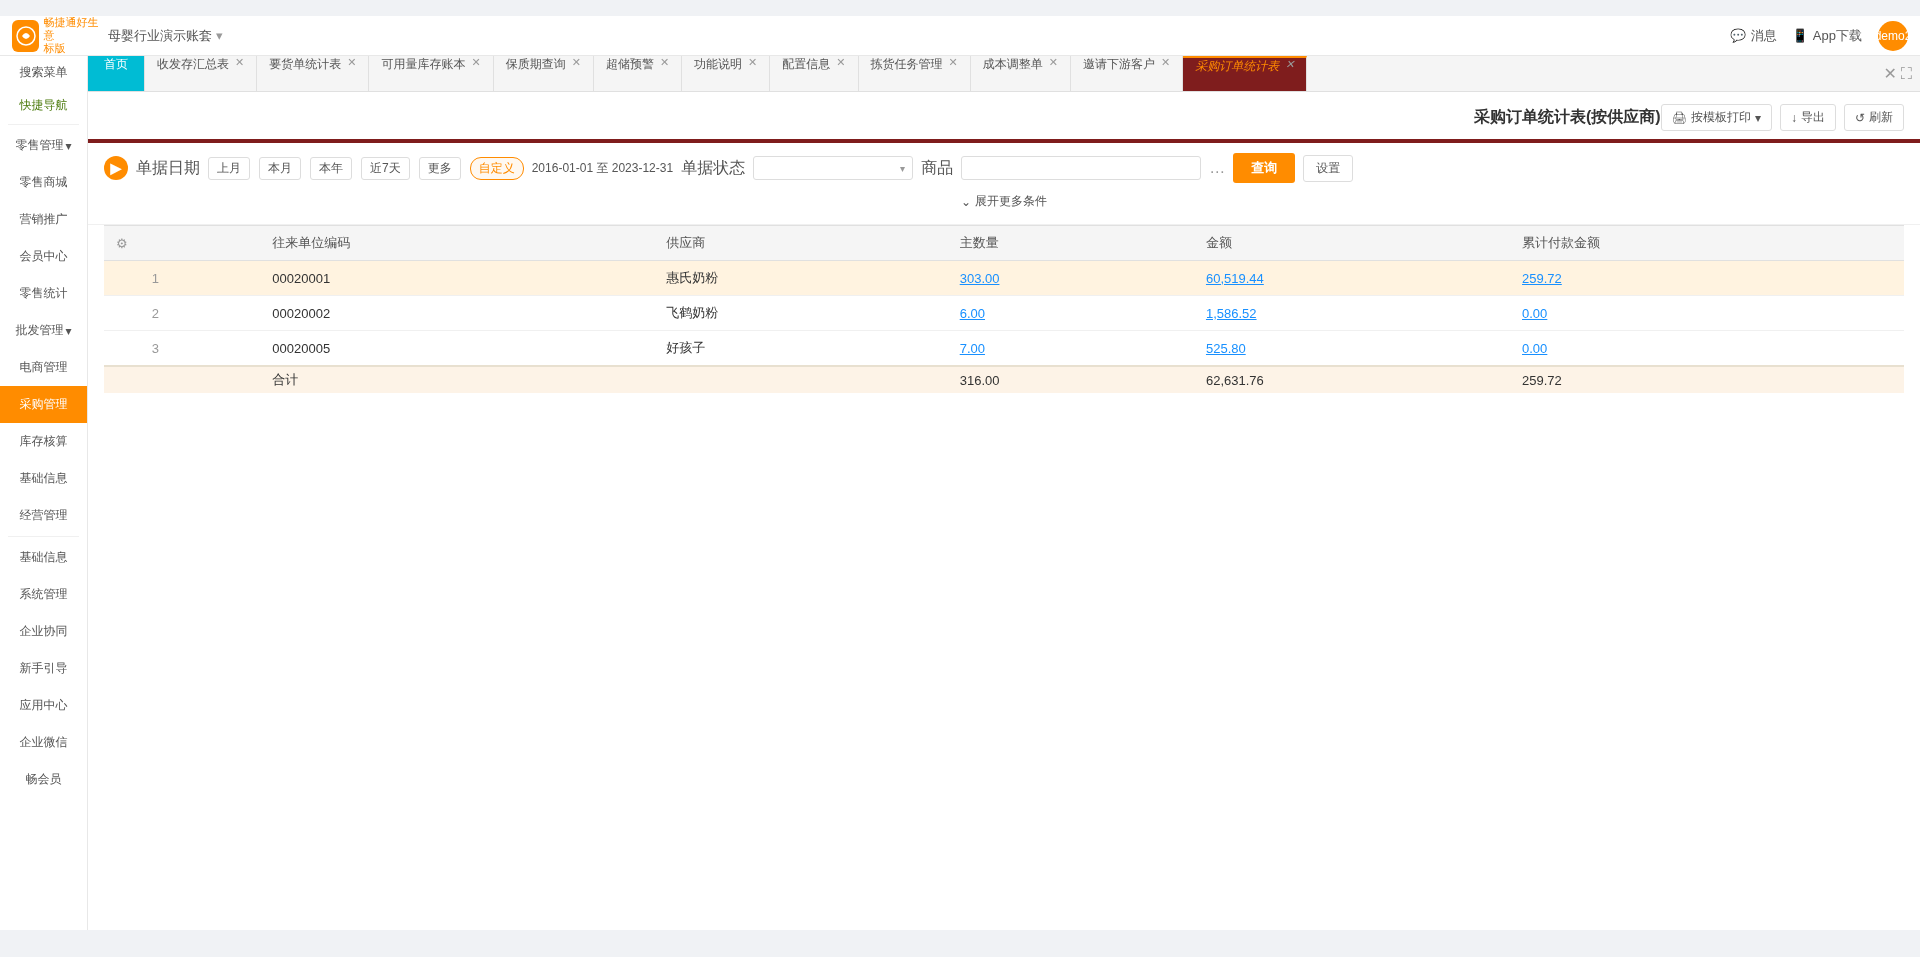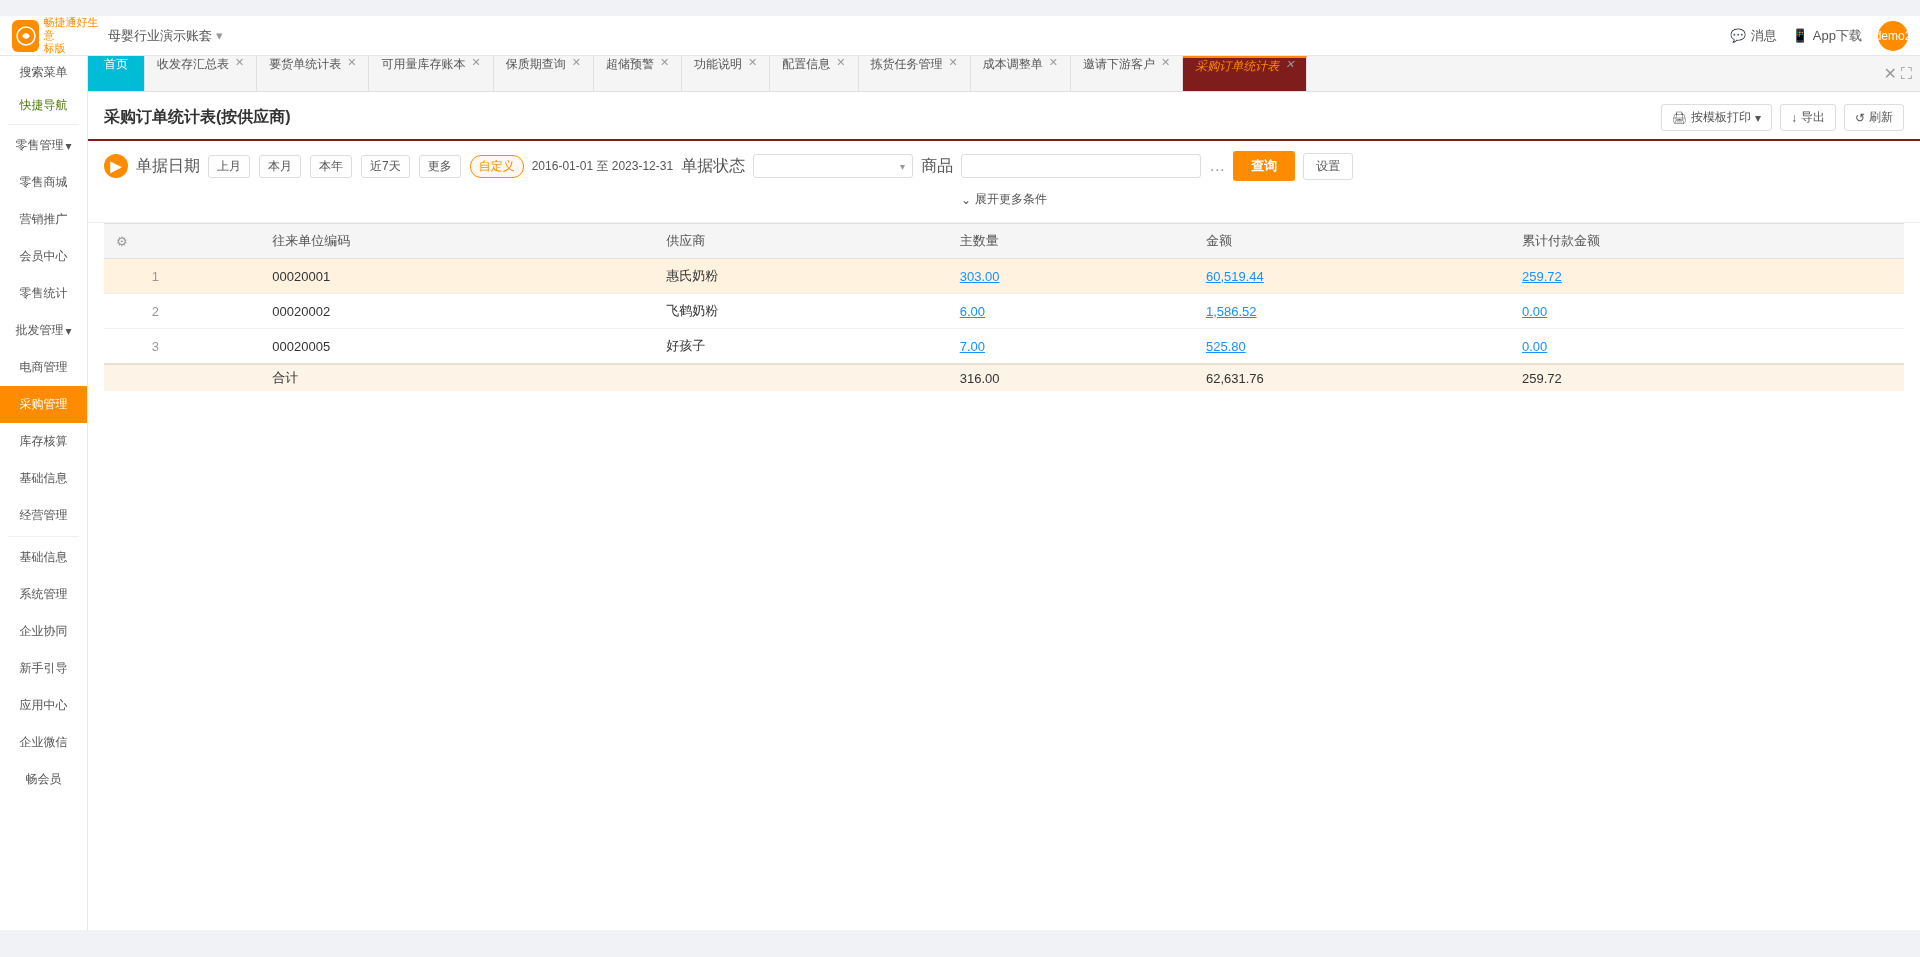--- a/index.html
+++ b/index.html
@@ -37,21 +37,21 @@
     .tab-bar::-webkit-scrollbar { display: none; }
     .tab { display: flex; padding: 0 12px; height: 36px; font-size: 12px; color: #555; cursor: pointer; white-space: nowrap; border-right: 1px solid #e0e0e0; background: #f5f5f5; flex-shrink: 0; }
     .tab.active { background: #7f1d1d; color: #ff8c00; border-top: 2px solid #ff8c00; font-style: italic; }
     .tab .tab-close { margin-left: 6px; color: #999; font-size: 11px; cursor: pointer; }
     .tab-home { background: #00bcd4; color: white; padding: 0 16px; font-size: 12px; flex-shrink: 0; }
     .tab-bar-actions { margin-left: auto; display: flex; align-items: center; padding: 0 8px; gap: 4px; flex-shrink: 0; }
     .tab-bar-action-btn { cursor: pointer; color: #999; font-size: 16px; }
 
     
     .page-content { flex: 1; background: #fff; overflow: hidden; display: flex; flex-direction: column; padding: 0; }
-    .page-header { display: flex; align-items: center; justify-content: space-between; padding: 12px 16px 8px; border-bottom: 2px solid #7f1d1d; }
+    .page-header { display: flex; align-items: center; justify-content: flex-end; padding: 12px 16px 8px; border-bottom: 4px solid #7f1d1d; }
     .page-title { font-size: 16px; font-weight: bold; color: #333; }
     .page-header-actions { display: flex; align-items: center; gap: 8px; }
     .btn-print { display: flex; align-items: center; gap: 4px; padding: 4px 10px; border: 1px solid #ddd; border-radius: 3px; cursor: pointer; font-size: 12px; color: #555; background: #fff; }
     .btn-export { display: flex; align-items: center; gap: 4px; padding: 4px 10px; border: 1px solid #ddd; border-radius: 3px; cursor: pointer; font-size: 12px; color: #555; background: #fff; }
     .btn-refresh { display: flex; align-items: center; gap: 4px; padding: 4px 10px; border: 1px solid #ddd; border-radius: 3px; cursor: pointer; font-size: 12px; color: #555; background: #fff; }
 
     
     .filter-bar { padding: 10px 16px; background: #fff; border-bottom: 1px solid #f0f0f0; }
     .filter-row { display: flex; align-items: center; flex-wrap: wrap; gap: 8px; margin-bottom: 6px; }
     .filter-toggle { width: 24px; height: 24px; background: #ff8c00; color: white; border-radius: 50%; display: flex; align-items: center; justify-content: center; cursor: pointer; font-size: 14px; font-weight: bold; flex-shrink: 0; }

